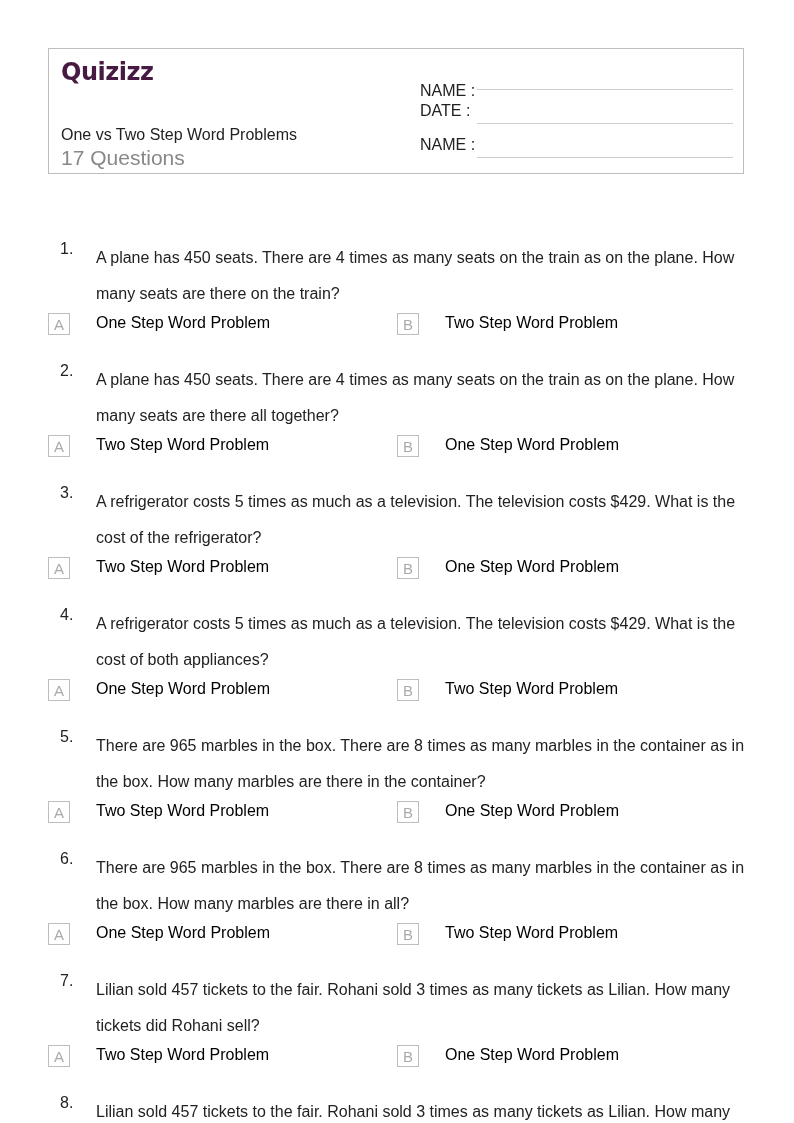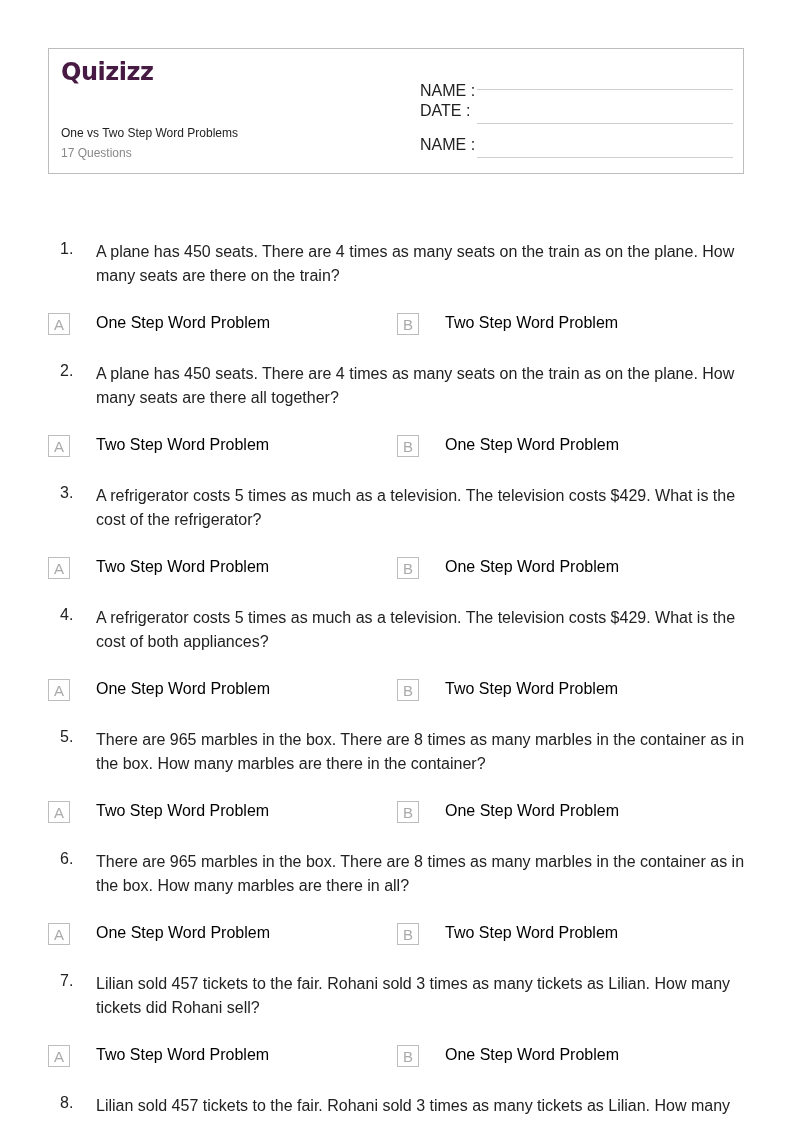--- a/index.html
+++ b/index.html
@@ -2,30 +2,30 @@
 <html><head>
 <meta charset="utf-8">
 <style>
   html, body { margin: 0; padding: 0; background: #ffffff; }
   body { width: 794px; height: 1123px; overflow: hidden; position: relative;
          font-family: "DejaVu Sans", sans-serif; color: #222; }
   .header { position: absolute; left: 48px; top: 48px; width: 696px; height: 126px;
             border: 1px solid #bdbdbd; box-sizing: border-box; }
   .logo { position: absolute; left: 12px; top: 9px; font-family: "DejaVu Sans", sans-serif;
           font-weight: bold; font-size: 24px; color: #461a42; letter-spacing: -0.5px; }
-  .title { position: absolute; left: 12px; top: 77px; font-size: 12px; color: #222;
+  .title { position: absolute; left: 12px; top: 77px; font-size: 16px; color: #222;
            font-family: "Liberation Sans", sans-serif; }
-  .subtitle { position: absolute; left: 12px; top: 97px; font-size: 12px; color: #888;
+  .subtitle { position: absolute; left: 12px; top: 97px; font-size: 21px; color: #888;
               font-family: "Liberation Sans", sans-serif; }
   .field { position: absolute; left: 371px; font-size: 16px; color: #222;
            font-family: "Liberation Sans", sans-serif; }
   .field-line { position: absolute; left: 428px; width: 256px; border-bottom: 1px solid #cfcfcf; height: 0; }
   .q { position: absolute; left: 0; width: 794px; font-family: "Liberation Sans", sans-serif; font-size: 16px; color: #222; }
   .q-num { position: absolute; left: 60px; }
-  .q-text { position: absolute; left: 96px; width: 650px; line-height: 24px; }
+  .q-text { position: absolute; left: 96px; width: 650px; line-height: 36px; }
   .opt-box { position: absolute; width: 22px; height: 22px; border: 1px solid #bdbdbd; box-sizing: border-box;
              color: #aaa; font-size: 15px; text-align: center; line-height: 21px;
              font-family: "Liberation Sans", sans-serif; }
   .opt-text { position: absolute; font-size: 16px; color: #000000; font-family: "Liberation Sans", sans-serif; }
 </style>
 </head>
 <body>
 
 <div class="header">
   <div class="logo">Quizizz</div>

